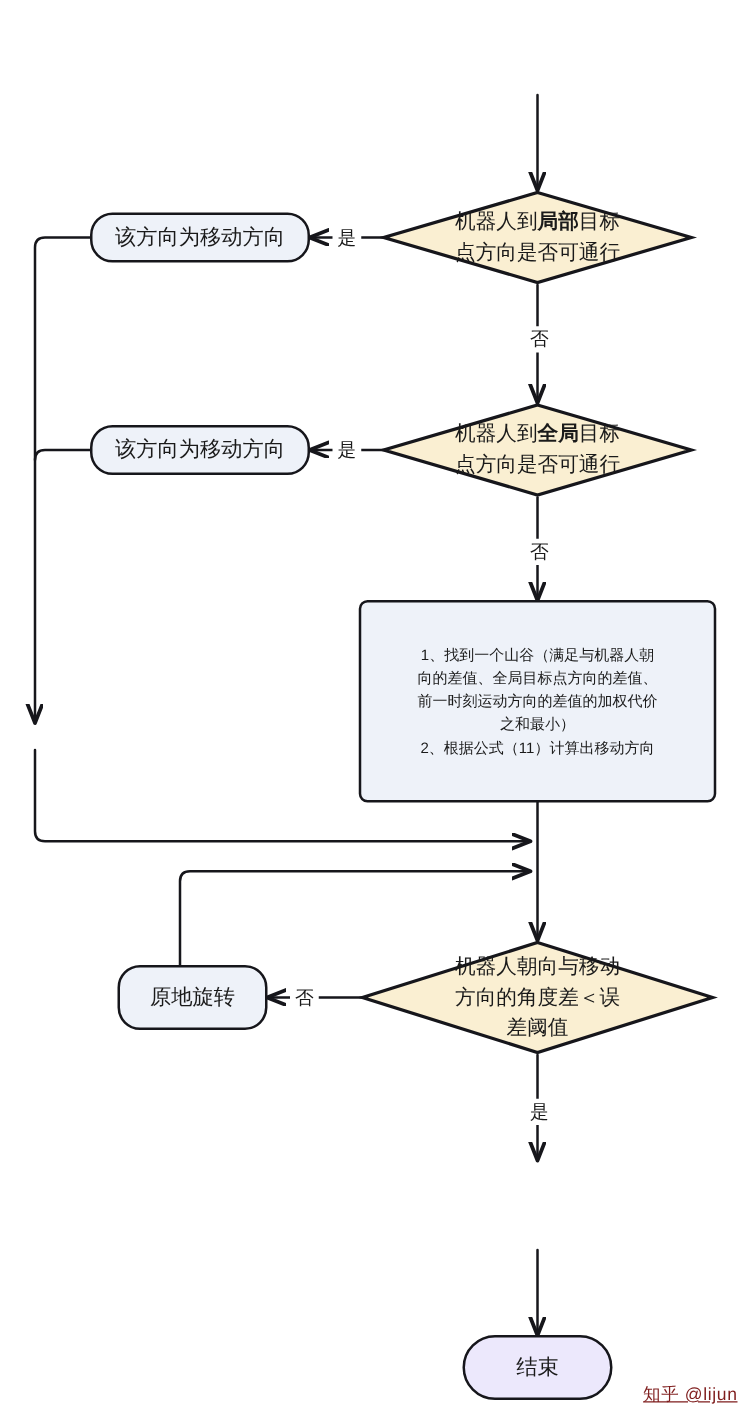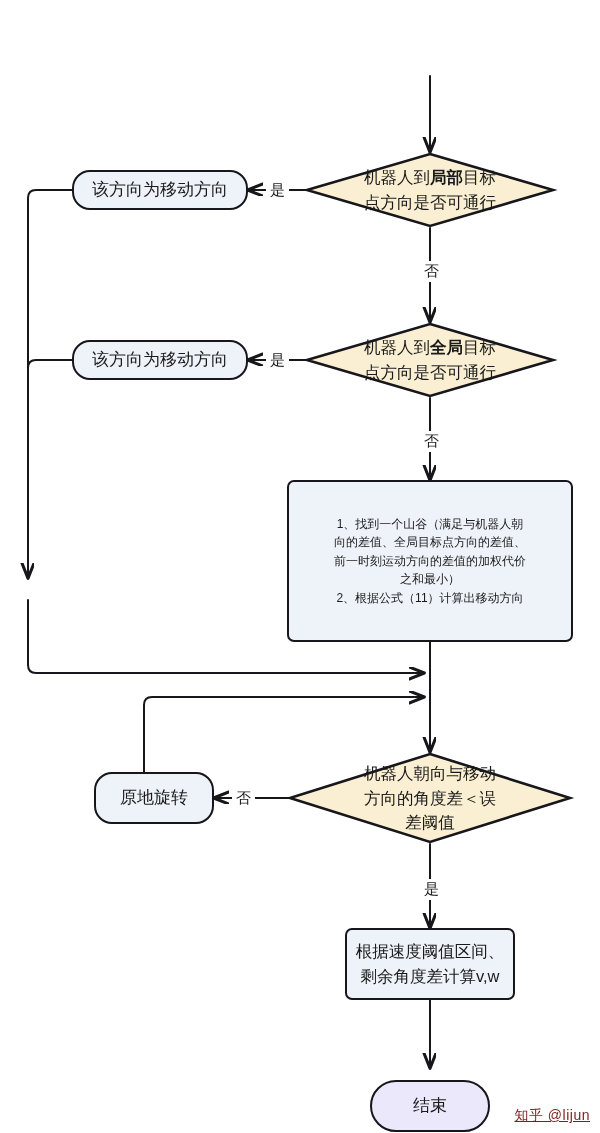--- a/index.html
+++ b/index.html
@@ -191,26 +191,22 @@
 
   <div class="node diamond" style="left:288px; top:752px; width:284px; height:92px;">
     <svg width="284" height="92" viewBox="0 0 284 92">
       <polygon points="142,2 282,46 142,90 2,46" fill="#faefd2" stroke="#16161b" stroke-width="2.6" stroke-linejoin="miter"></polygon>
     </svg>
     <span class="txt">机器人朝向与移动
 方向的角度差＜误
 差阈值</span>
   </div>
 
-  <div class="node process" style="left:345px; top:928px; width:170px; height:72px;">
-    <span class="txt">根据速度阈值区间、
-剩余角度差计算v,w</span>
-  </div>
-
-  <div class="node terminal" style="left:370px; top:1068px; width:120px; height:52px;margin-top:12px;">
+
+  <div class="node terminal" style="left:370px; top:1068px; width:120px; height:52px;">
     <span class="txt">结束</span>
   </div>
 
   <div class="elabel" style="left:266px; top:180px;">是</div>
 
   <div class="elabel" style="left:420px; top:261px;">否</div>
 
   <div class="elabel" style="left:266px; top:350px;">是</div>
 
   <div class="elabel" style="left:420px; top:431px;">否</div>

